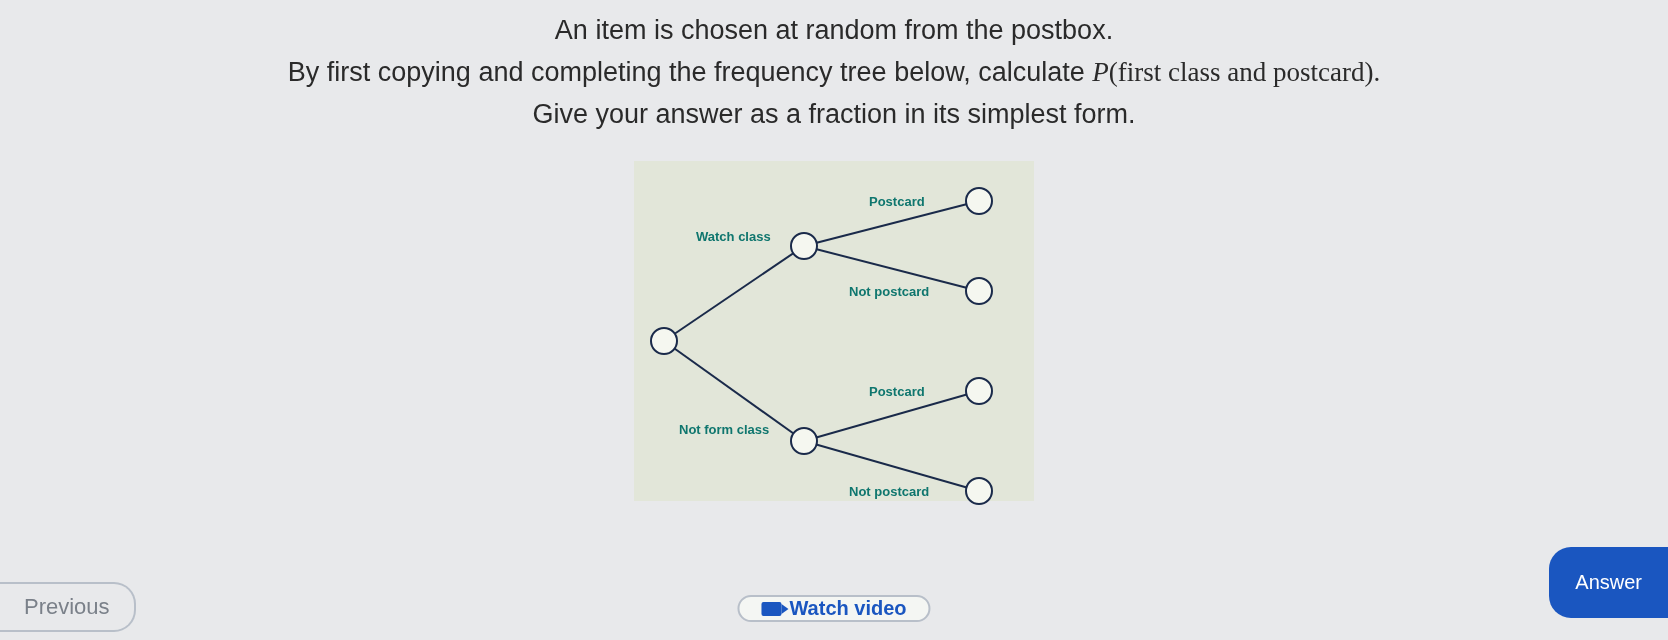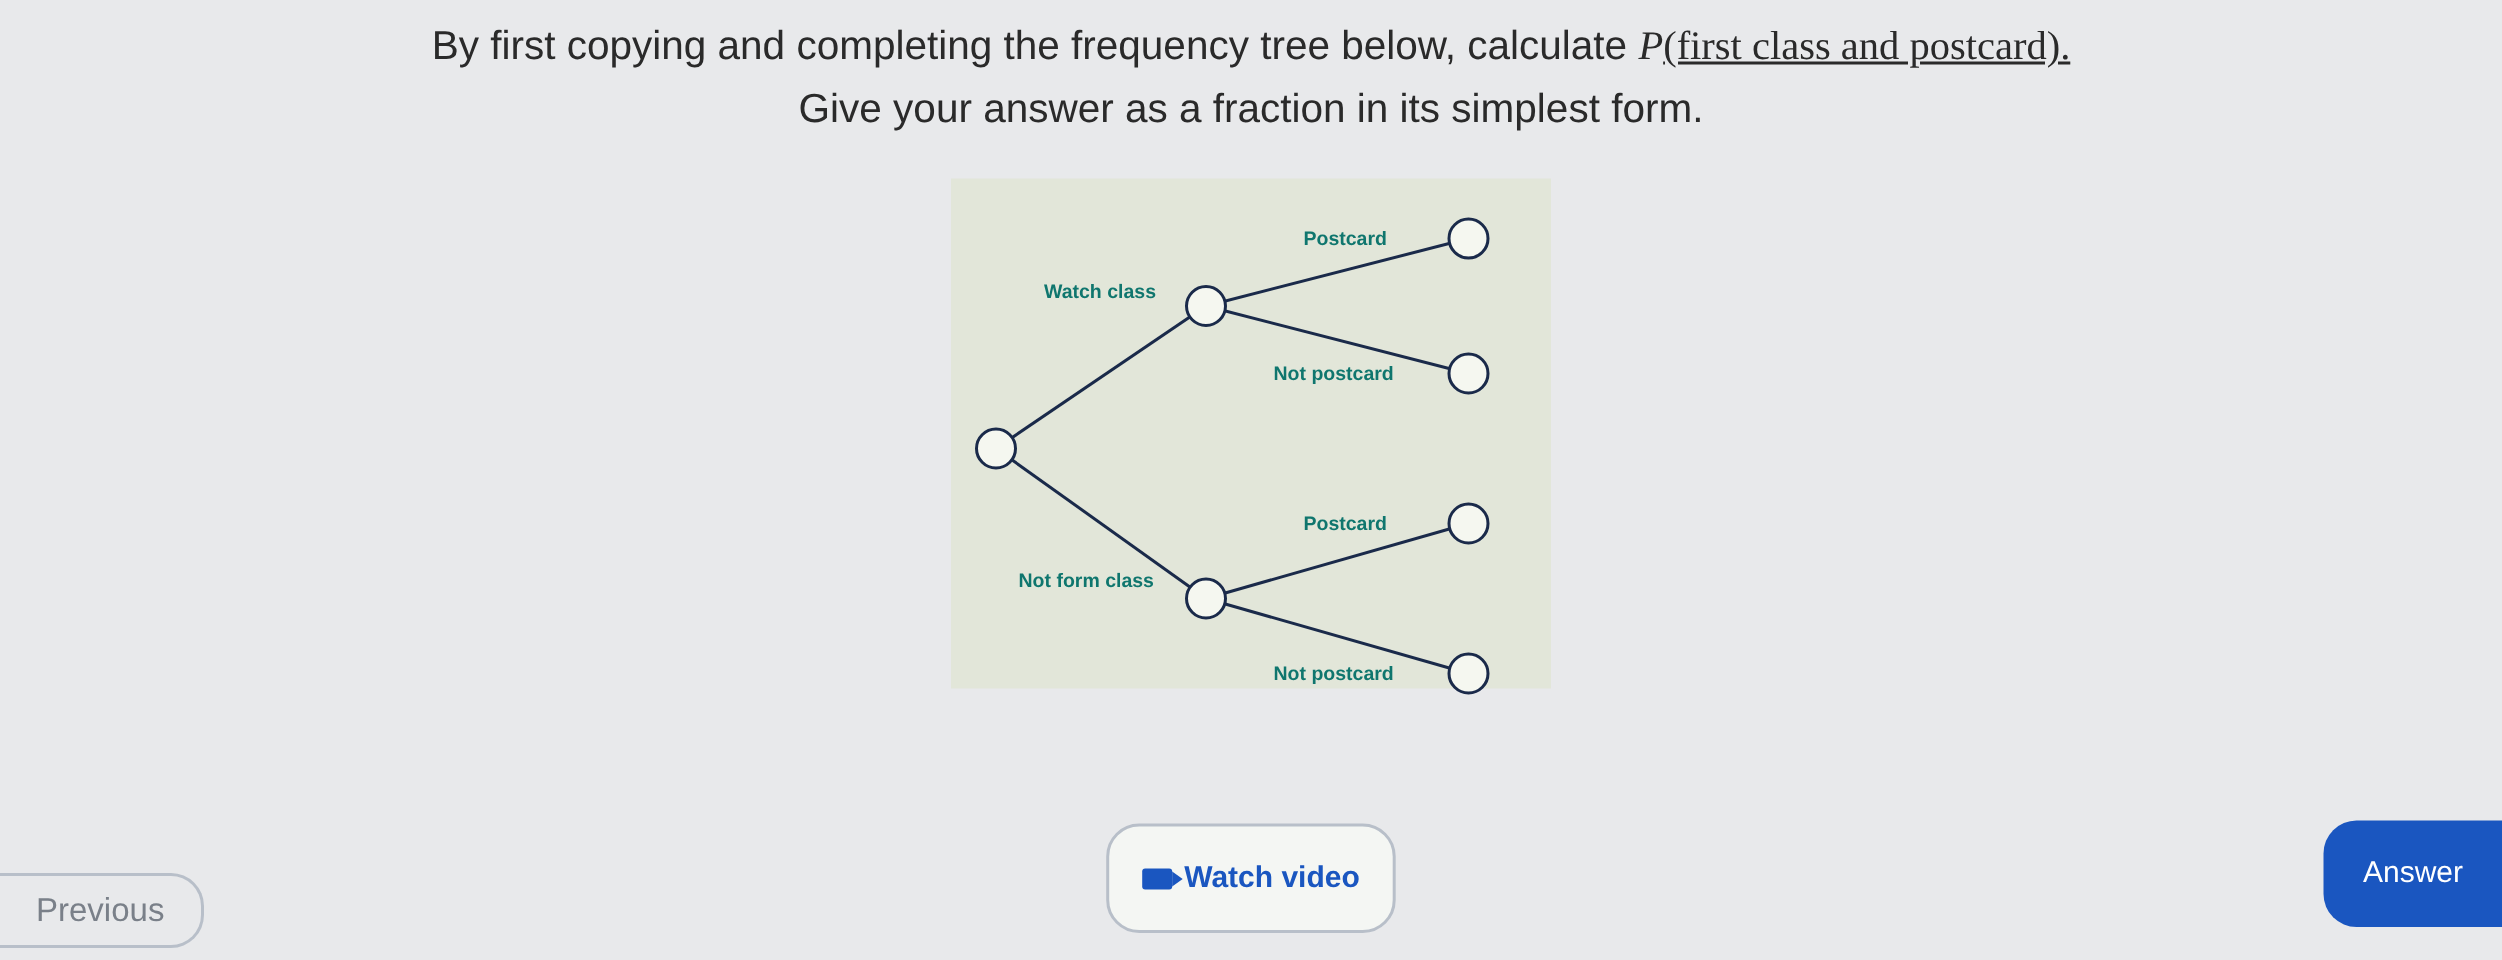--- a/index.html
+++ b/index.html
@@ -12,21 +12,21 @@
     overflow: hidden;
   }
   .question {
     text-align: center;
     padding: 10px 20px 0;
     font-size: 27px;
     color: #2a2a2a;
     line-height: 1.55;
   }
   .question .ital { font-style: italic; font-family: 'Times New Roman', serif; }
-  .question .serif { font-family: 'Times New Roman', serif; text-decoration: underline; }
+  .question .serif { font-family: 'Times New Roman', serif; }
   .diagram-wrap {
     width: 400px;
     height: 340px;
     margin: 25px auto 0;
     background: #e2e6d9;
     position: relative;
   }
   .diagram-wrap svg { position:absolute; top:0; left:0; }
   .node {
     position:absolute;
@@ -59,21 +59,21 @@
     color:#7a8089;
     font-size:22px;
     background:#e8e9eb;
     cursor:pointer;
     text-align:right;
   }
   .watch-btn {
     position:absolute;
     left:50%; bottom:10px;
     transform:translateX(-50%);
-    padding:23px 22px;
+    padding:0 22px;
     border:2px solid #b8bfc9;
     border-radius:22px;
     background:#f4f6f3;
     color:#1a56c0;
     font-weight:bold;
     font-size:20px;
     cursor:pointer;
     display:flex; align-items:center; gap:8px;
   }
   .vid-icon {
@@ -100,20 +100,21 @@
     border-radius:22px 0 0 22px;
     font-size:20px;
     font-weight:400;
     cursor:pointer;
   }
 </style>
 </head>
 <body>
 
 <div class="question">
+  <div>An item is chosen at random from the postbox.</div>
   <div>
     <span>By first copying and completing the frequency tree below, calculate </span><span class="ital">P</span><span class="serif">(first class and postcard).</span>
   </div>
   <div>Give your answer as a fraction in its simplest form.</div>
 </div>
 
 <div class="diagram-wrap">
   <svg width="400" height="340">
     <line x1="30" y1="180" x2="170" y2="85" stroke="#1a2a4a" stroke-width="2"></line>
     <line x1="30" y1="180" x2="170" y2="280" stroke="#1a2a4a" stroke-width="2"></line>

